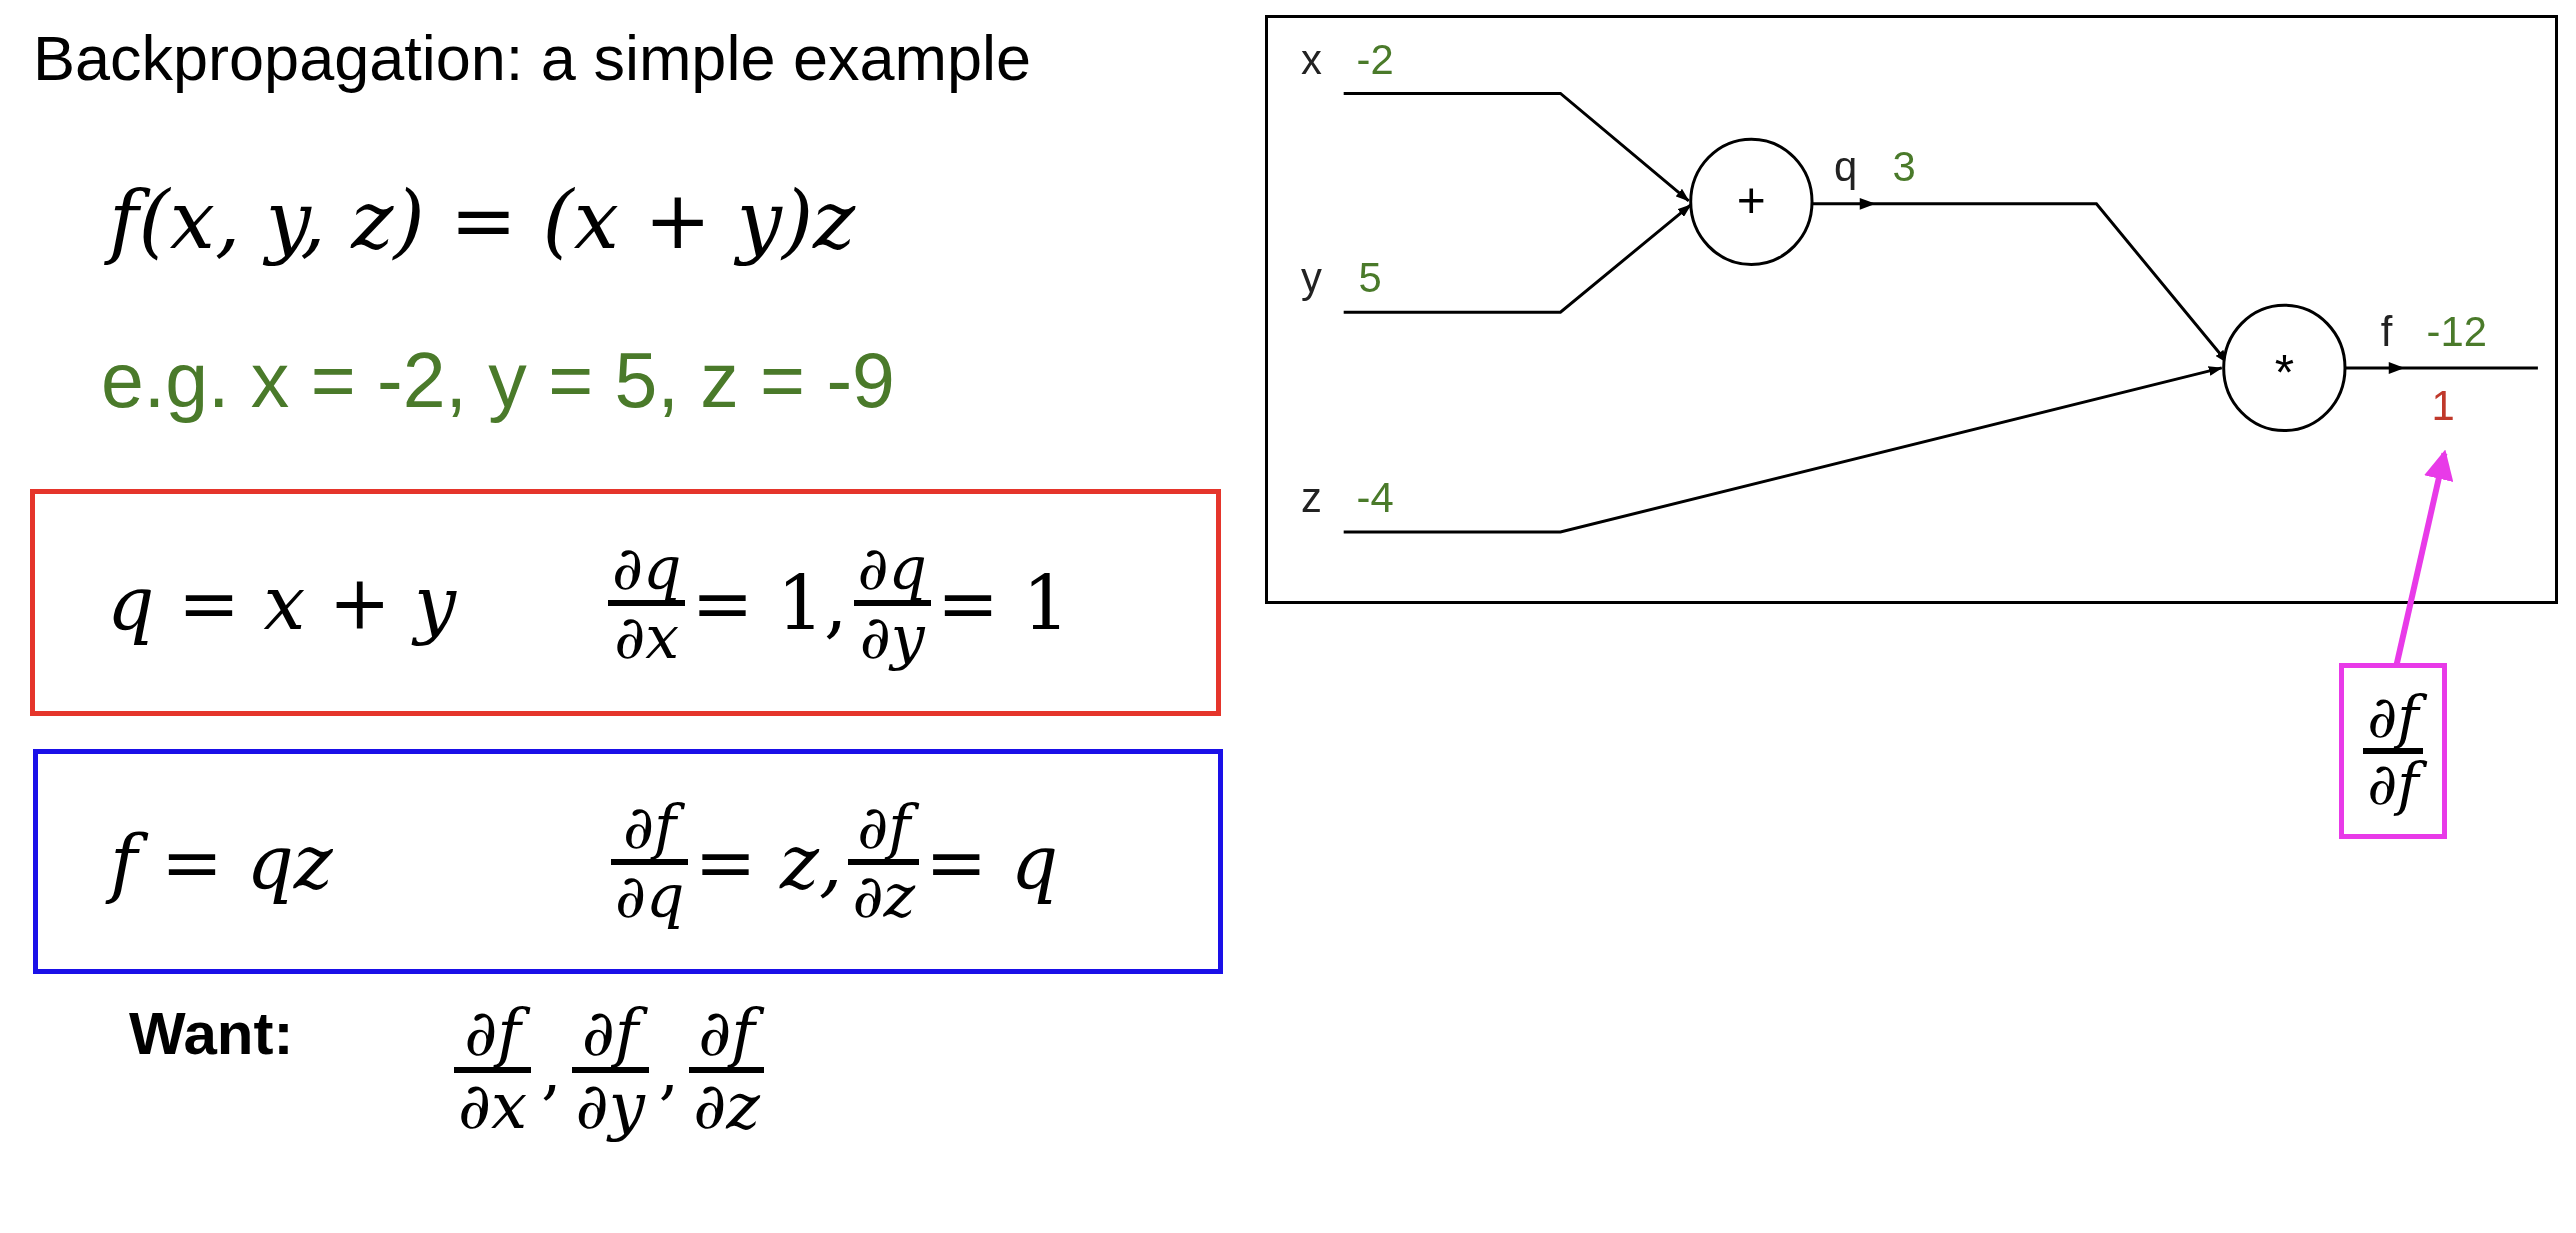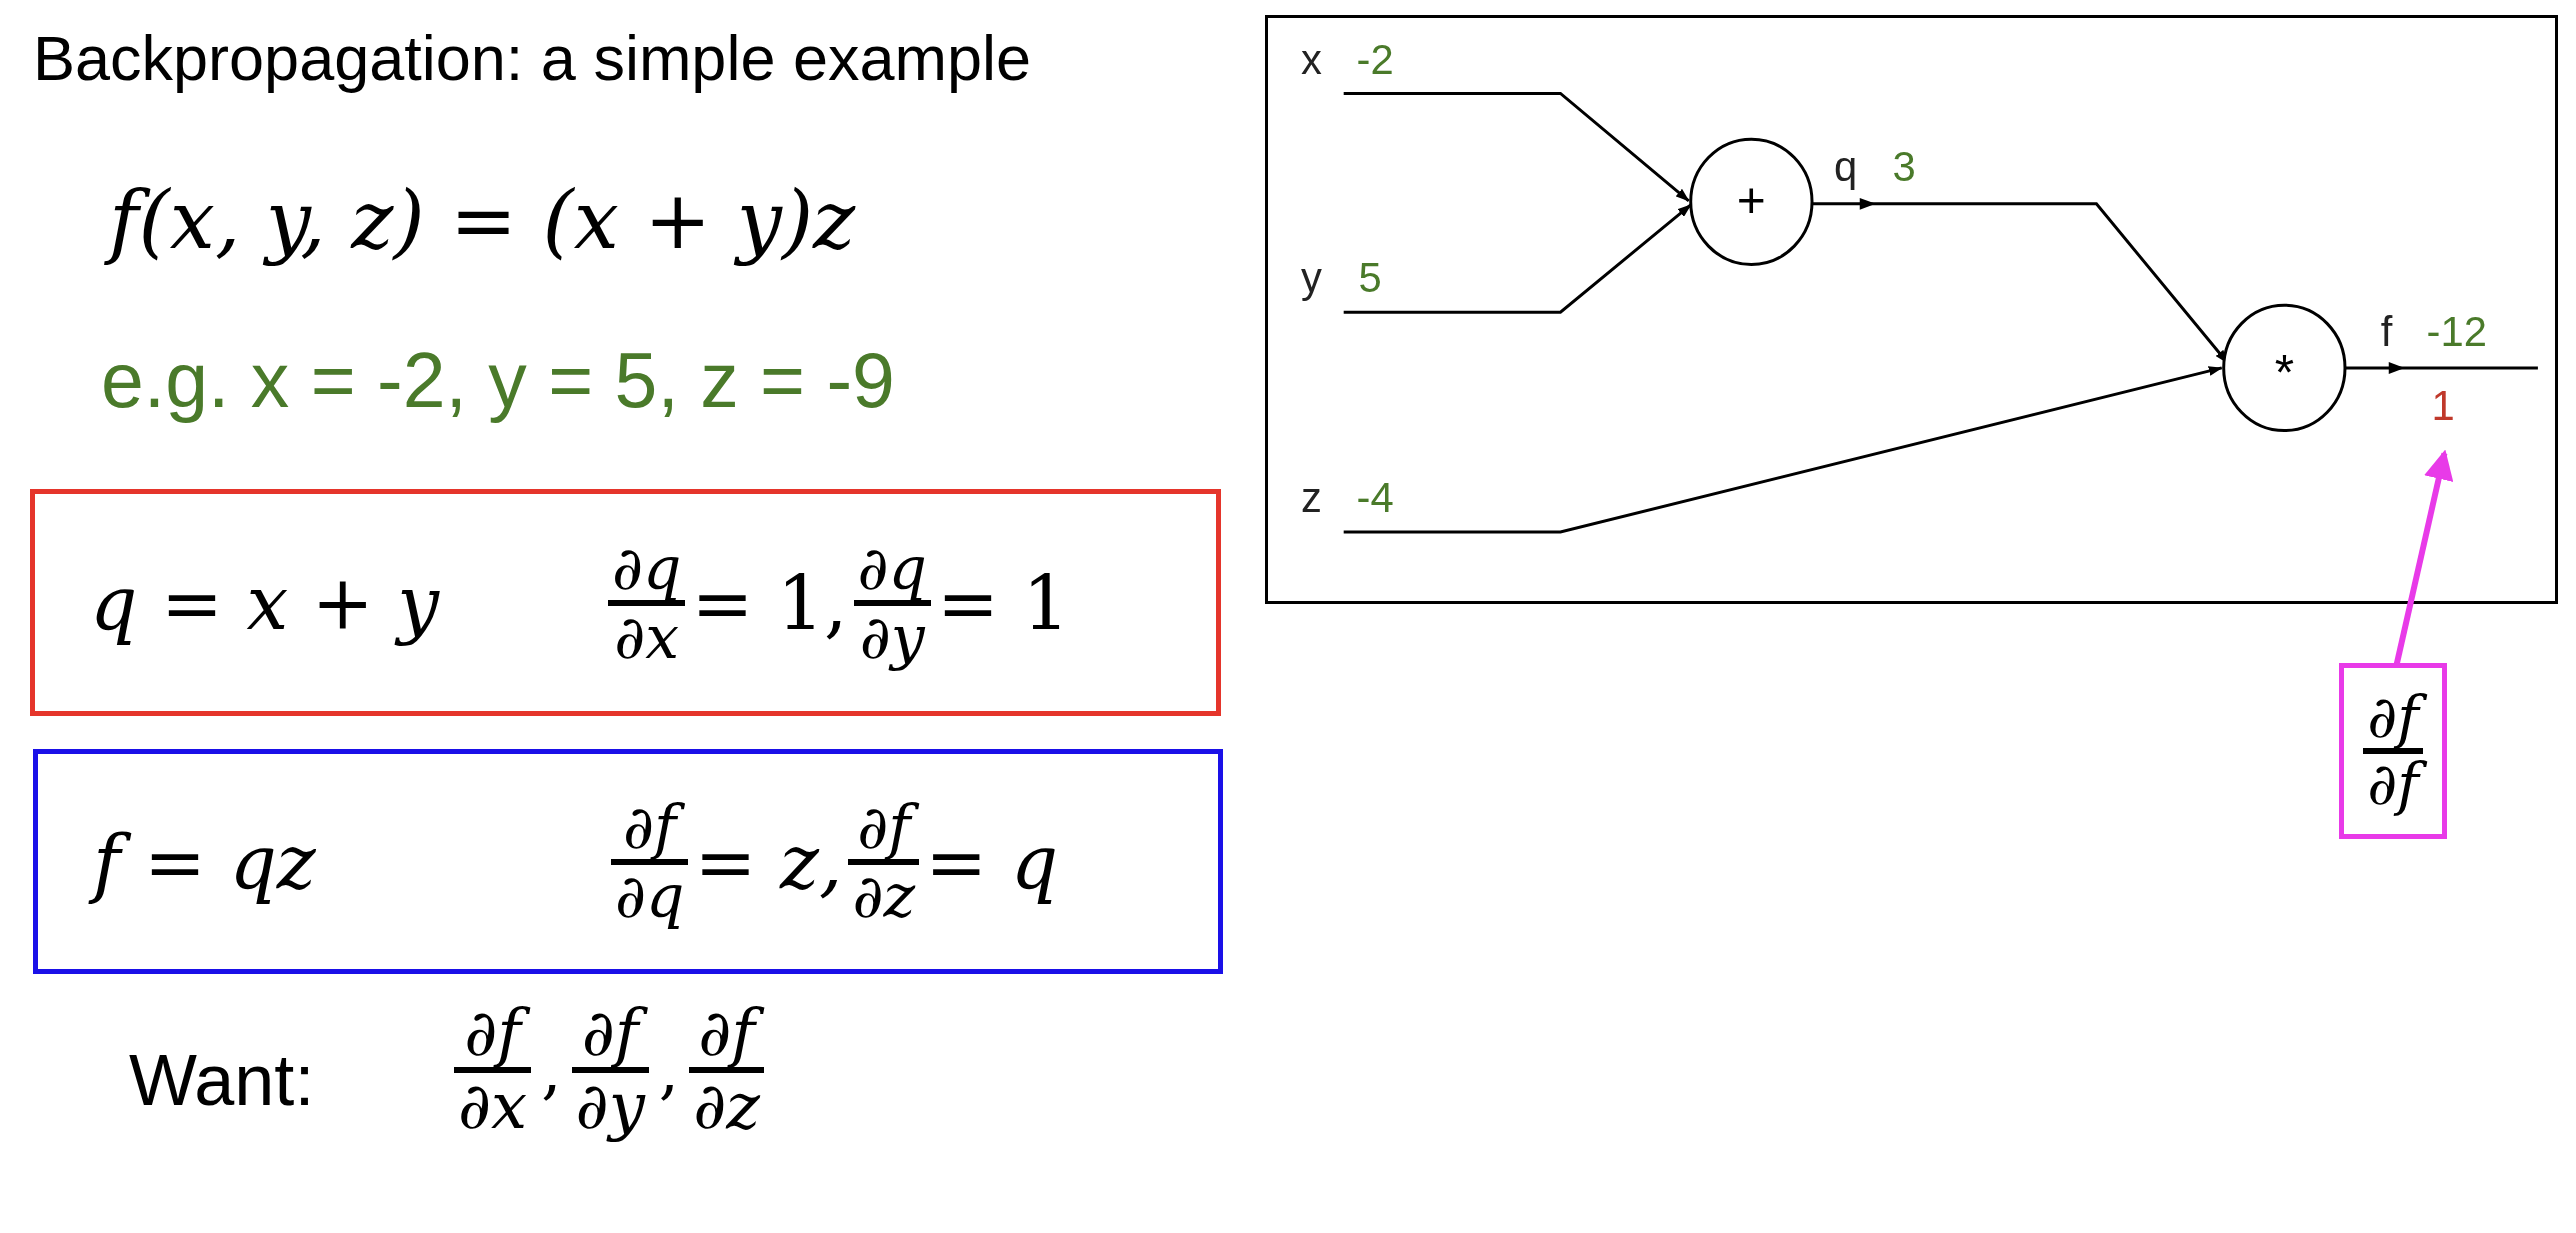--- a/index.html
+++ b/index.html
@@ -9,24 +9,24 @@
   .math { font-family:"DejaVu Serif", "Liberation Serif", serif; font-style:italic; color:#000; white-space:nowrap; }
   .up { font-style:normal; }
   .formula-main { left:109px; top:174px; font-size:80px; }
   .example { left:101px; top:336px; font-size:77px; color:#4a7a2a; white-space:nowrap; }
   .box { position:absolute; box-sizing:border-box; }
   .red-box { left:30px; top:489px; width:1191px; height:227px; border:5px solid #e5352b; }
   .blue-box { left:33px; top:749px; width:1190px; height:225px; border:5px solid #1a10e8; }
   .frac { display:inline-flex; flex-direction:column; align-items:center; vertical-align:middle; margin:0 6px; }
   .frac .num, .frac .den { line-height:1.05; padding:0 4px; }
   .frac .bar { height:6px; background:#000; align-self:stretch; }
-  .eq-left { position:absolute; left:55px; top:50%; transform:translateY(-50%); font-size:74px; }
+  .eq-left { position:absolute; left:72px; top:50%; transform:translateY(-50%); font-size:74px; }
   .eq-right { position:absolute; left:567px; top:50%; transform:translateY(-50%); font-size:74px; display:flex; align-items:center; }
   .eq-right .frac { font-size:60px; }
-  .want { left:129px; top:1039px; font-size:72px; color:#000; }
+  .want { left:129px; top:999px; font-size:60px; color:#000;font-weight:bold; }
   .want-fracs { left:448px; top:1000px; font-size:64px; display:flex; align-items:center; }
   .want-fracs .comma { font-size:64px; margin:0 4px; align-self:center; }
   .diagram-box { left:1265px; top:15px; width:1293px; height:589px; border:3px solid #000; box-sizing:border-box; }
   .magenta-box { left:2339px; top:663px; width:108px; height:176px; border:5px solid #e83ae8; box-sizing:border-box; display:flex; align-items:center; justify-content:center; }
   .magenta-box .frac { font-size:58px; }
   svg text { font-family:"Liberation Sans", sans-serif; }
 </style>
 </head>
 <body>
 

